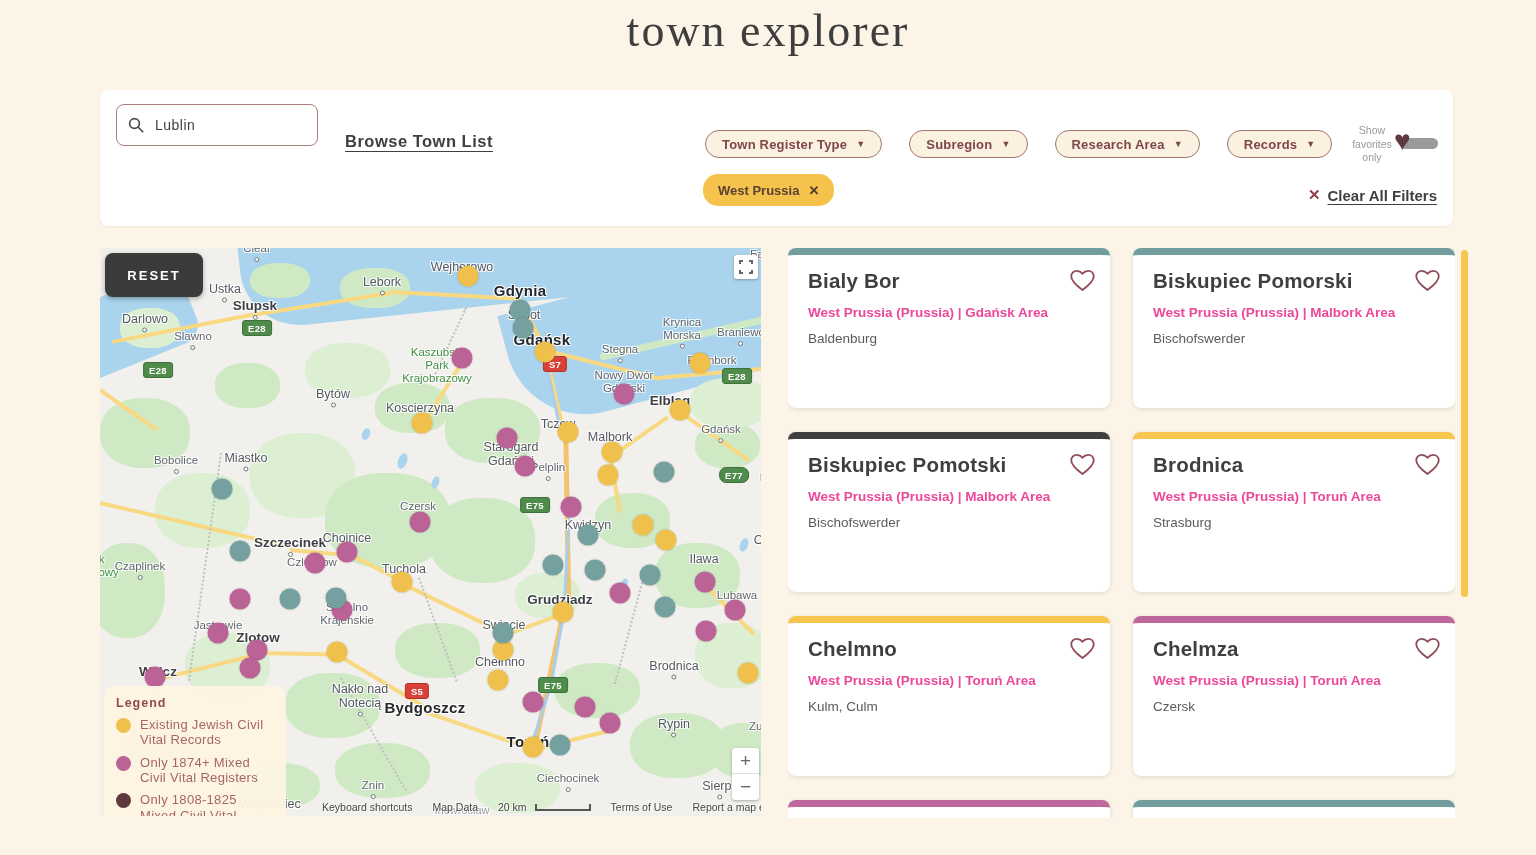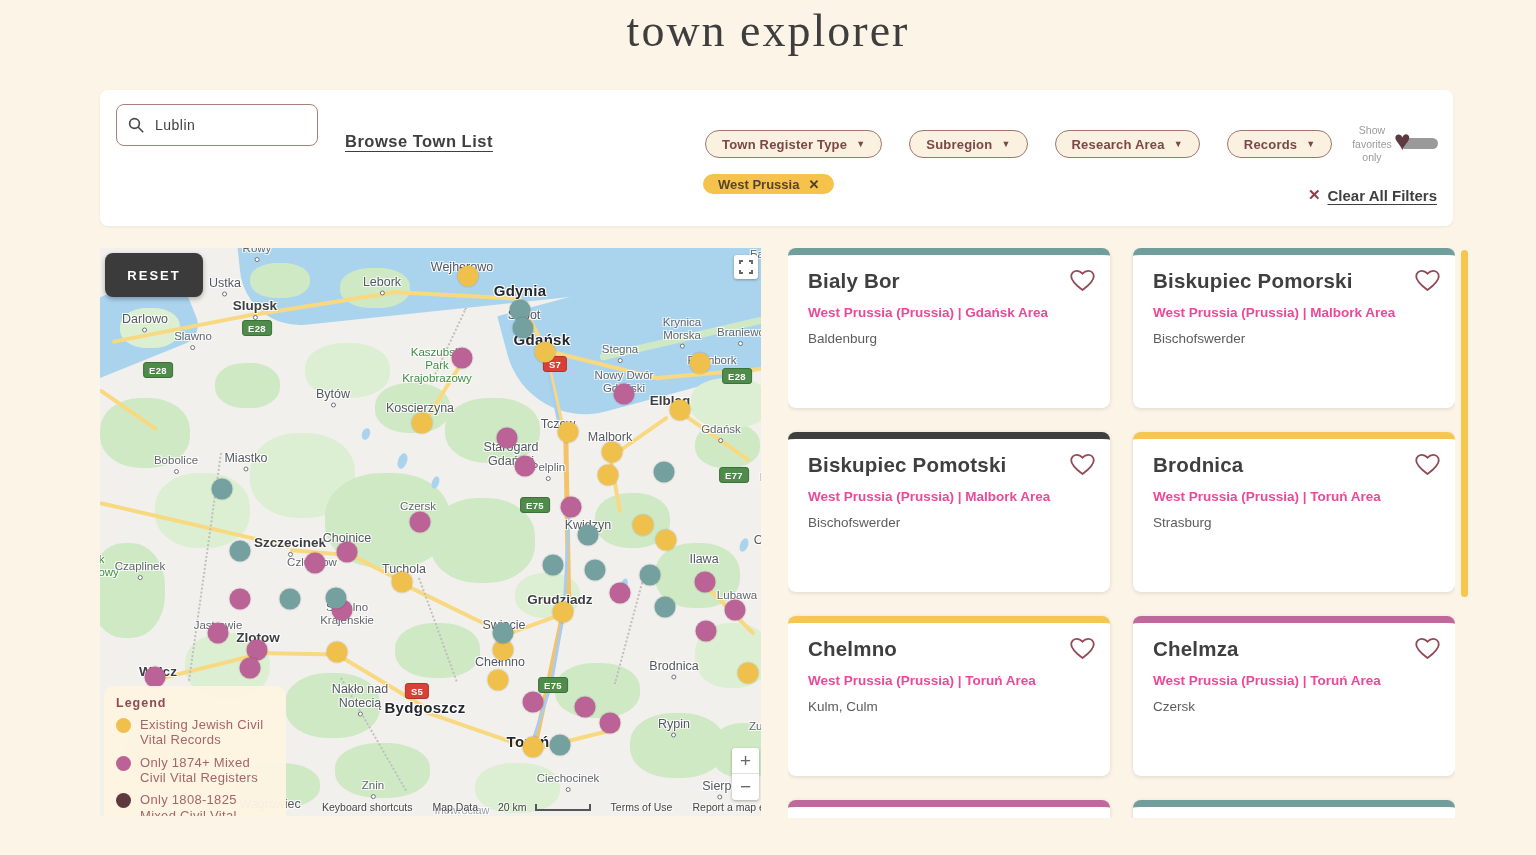--- a/index.html
+++ b/index.html
@@ -10,21 +10,21 @@
   .filter-panel{position:absolute;left:100px;top:90px;width:1353px;height:136px;background:#fff;border-radius:8px;box-shadow:0 1px 3px rgba(0,0,0,.06);}
   .search-box{position:absolute;left:16px;top:14px;width:202px;height:42px;border:1px solid #a97f7c;border-radius:8px;background:#fff;display:flex;align-items:center;padding:0 10px;box-sizing:border-box;gap:8px;}
   .search-box input{border:none;outline:none;font-size:14px;color:#3f3f3f;width:100%;font-family:"Liberation Sans",sans-serif;letter-spacing:.5px;background:transparent;}
   .browse-link{position:absolute;left:245px;top:42px;font-size:16.5px;font-weight:700;color:#3f3f3f;text-decoration:underline;text-underline-offset:4px;letter-spacing:.5px;cursor:pointer;}
   .pills{position:absolute;left:605px;top:40px;display:flex;gap:27px;}
   .pill{height:28px;border:1.5px solid #a1766b;border-radius:15px;background:#fbf1e0;color:#7d4648;font-weight:700;font-size:13px;display:flex;align-items:center;gap:9px;padding:0 16px;font-family:"Liberation Sans",sans-serif;cursor:pointer;letter-spacing:.2px;}
   .pill .caret{font-size:9px;color:#7d4648;}
   .fav-label{position:absolute;left:1242px;top:34px;width:60px;text-align:center;font-size:10.5px;color:#9a9a9a;white-space:pre-line;line-height:1.3;}
   .fav-toggle{position:absolute;left:1300px;top:48px;width:38px;height:11px;background:#9a9a9a;border-radius:6px;cursor:pointer;}
   .fav-toggle .heart{position:absolute;left:-6px;top:-11px;font-size:28px;color:#5d3a3f;line-height:1;}
-  .chip{position:absolute;left:603px;top:84px;height:20px;background:#f5c34c;border-radius:15px;display:flex;align-items:center;gap:9px;padding:0 15px;font-size:13px;font-weight:700;color:#5a4233;cursor:pointer;}
+  .chip{position:absolute;left:603px;top:84px;height:32px;background:#f5c34c;border-radius:15px;display:flex;align-items:center;gap:9px;padding:0 15px;font-size:13px;font-weight:700;color:#5a4233;cursor:pointer;}
   .chip .x{font-size:13px;font-weight:700;color:#4f3a2c;}
   .clear-all{position:absolute;right:16px;top:96px;display:flex;align-items:center;gap:7px;cursor:pointer;}
   .clear-all .x{color:#8d3f47;font-size:15px;font-weight:700;}
   .clear-all .txt{font-size:15px;font-weight:600;color:#3f3f3f;text-decoration:underline;text-underline-offset:3px;}
 
   
   .map{position:absolute;left:100px;top:248px;width:661px;height:568px;background:#f2f0ec;overflow:hidden;}
   .map *{box-sizing:border-box;}
   .park{position:absolute;background:#cfe9c5;border-radius:45%;z-index:1;}
   .park.lt{background:#dcefd2;}
@@ -197,33 +197,33 @@
       <div class="bound" style="left: 545px; top: 320px; height: 120px; position: absolute; transform: rotate(15deg);"></div>
       <div class="bound" style="left: 240px; top: 430px; height: 130px; position: absolute; transform: rotate(-30deg);"></div>
       <div class="bound" style="left: 365px; top: 60px; height: 80px; position: absolute; transform: rotate(25deg);"></div>
     </div>
   <div id="map-badges">
       <span class="badge e" style="left: 157px; top: 80px;">E28</span>
       <span class="badge e" style="left: 58px; top: 122px;">E28</span>
       <span class="badge s" style="left: 455px; top: 116px;">S7</span>
       <span class="badge e" style="left: 637px; top: 128px;">E28</span>
       <span class="badge e" style="left: 435px; top: 257px;">E75</span>
-      <span class="badge e" style="left: 634px; top: 227px;">E77</span>
+      <span class="badge e" style="left: 634px; top: 227px; border-radius: 7px;">E77</span>
       <span class="badge e" style="left: 453px; top: 437px;">E75</span>
       <span class="badge s" style="left: 317px; top: 443px;">S5</span>
     </div>
   <div id="map-labels">
       <div class="city lbl-town" style="left: 663px; top: 6px;">
         <span>Балт</span>
       </div>
       <div class="city lbl-town" style="left: 157px; top: 4px;">
-        <span>Rowy</span>
-        <span class="ring"></span>
-      </div>
-      <div class="city lbl-big" style="left: 125px; top: 38px;">
+        <span>Clear</span>
+        <span class="ring"></span>
+      </div>
+      <div class="city lbl-big" style="left: 125px; top: 44px;">
         <span>Ustka</span>
         <span class="ring"></span>
       </div>
       <div class="city lbl-big" style="left: 282px; top: 37px;">
         <span>Lebork</span>
         <span class="ring"></span>
       </div>
       <div class="city lbl-big" style="left: 362px; top: 19px;">
         <span>Wejherowo</span>
       </div>

